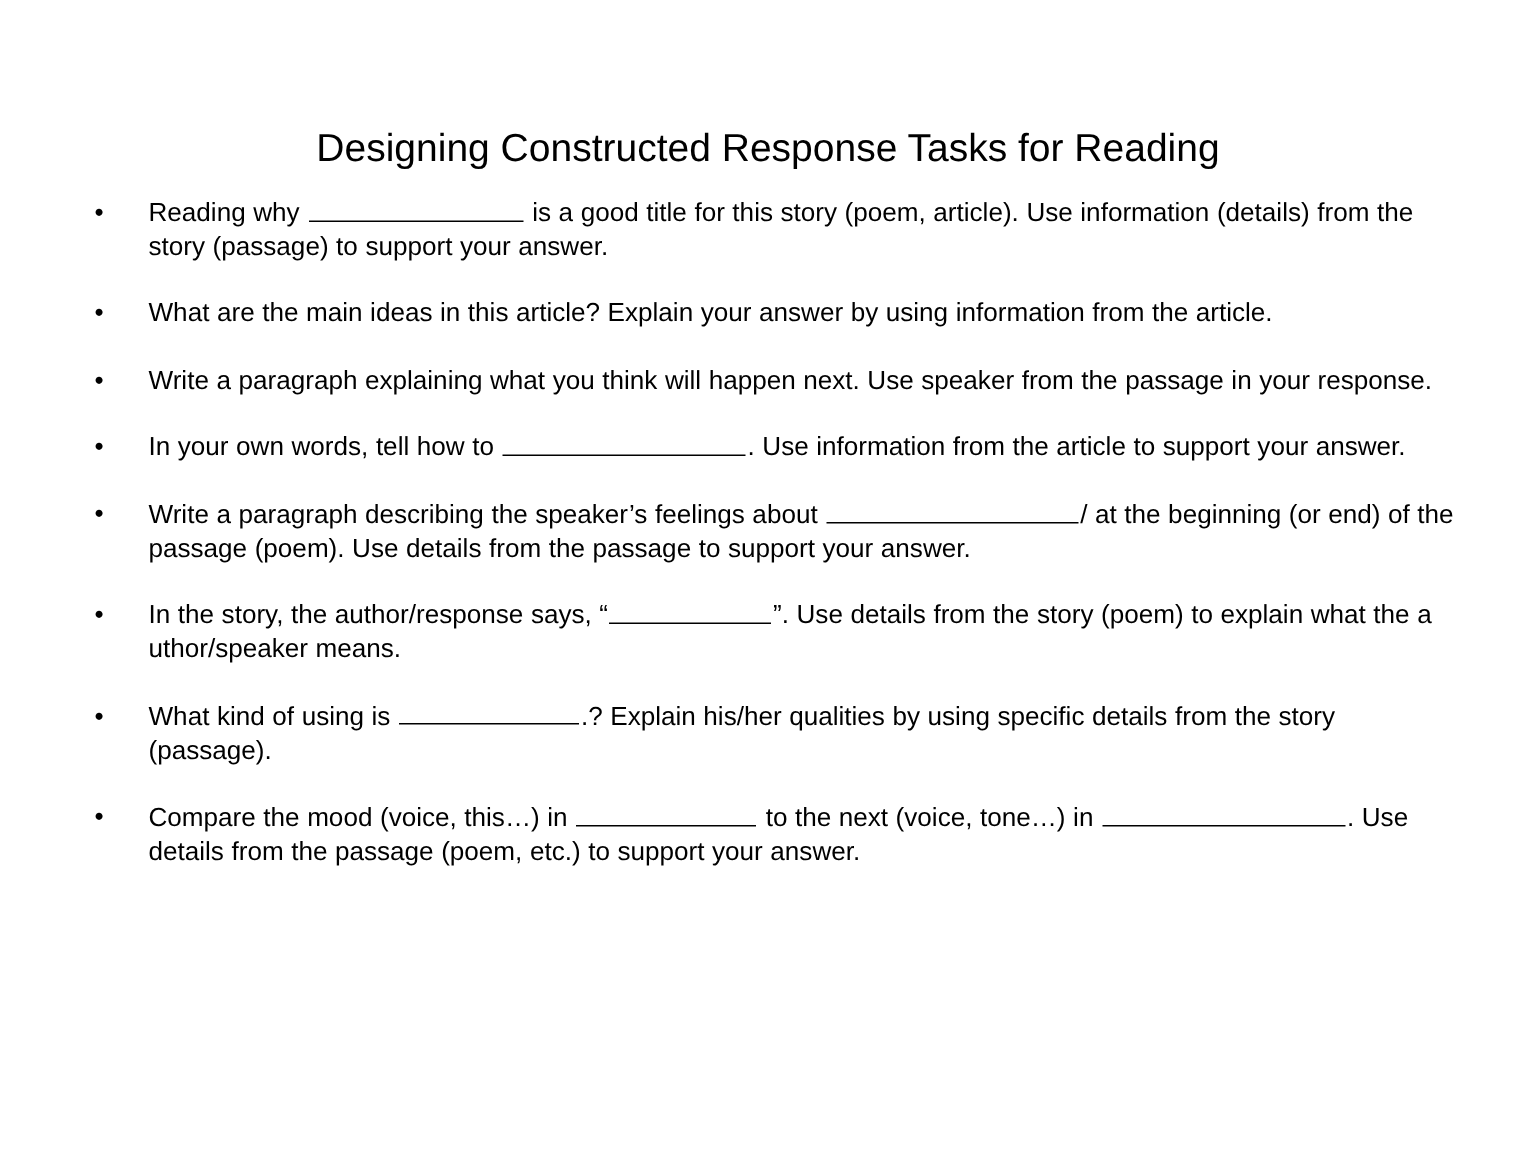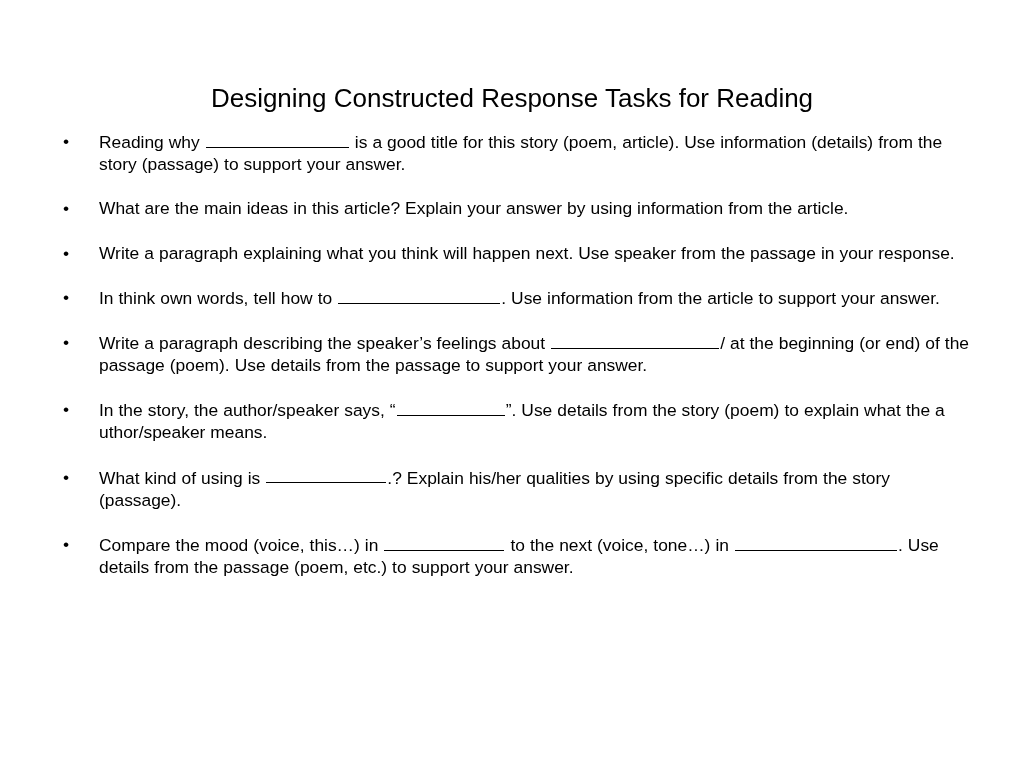--- a/index.html
+++ b/index.html
@@ -108,29 +108,29 @@
       <li class="bullet-item">
         <span class="bullet-marker">•</span>
         <span class="bullet-text"><span>What are the main ideas in this article?  Explain your answer by using information from the article.</span></span>
       </li>
       <li class="bullet-item">
         <span class="bullet-marker">•</span>
         <span class="bullet-text"><span>Write a paragraph explaining what you think will happen next.  Use speaker from the passage in your response.</span></span>
       </li>
       <li class="bullet-item">
         <span class="bullet-marker">•</span>
-        <span class="bullet-text"><span>In think own words, tell how to </span><span class="blank blank-xl"></span><span>.  Use information from the article to support your answer.</span></span>
+        <span class="bullet-text"><span>In your own words, tell how to </span><span class="blank blank-xl"></span><span>.  Use information from the article to support your answer.</span></span>
       </li>
       <li class="bullet-item">
         <span class="bullet-marker">•</span>
         <span class="bullet-text"><span>Write a paragraph describing the speaker’s feelings about </span><span class="blank blank-xxl"></span><span>/ at the beginning (or end) of the passage (poem).  Use details from the passage to support your answer.</span></span>
       </li>
       <li class="bullet-item">
         <span class="bullet-marker">•</span>
-        <span class="bullet-text"><span>In the story, the author/speaker says, “</span><span class="blank blank-sm"></span><span>”.  Use details from the story (poem) to explain what the a uthor/speaker means.</span></span>
+        <span class="bullet-text"><span>In the story, the author/response says, “</span><span class="blank blank-sm"></span><span>”.  Use details from the story (poem) to explain what the a uthor/speaker means.</span></span>
       </li>
       <li class="bullet-item">
         <span class="bullet-marker">•</span>
         <span class="bullet-text"><span>What kind of using is </span><span class="blank blank-md"></span><span>.? Explain his/her qualities by using specific details from the story (passage).</span></span>
       </li>
       <li class="bullet-item">
         <span class="bullet-marker">•</span>
         <span class="bullet-text"><span>Compare the mood (voice, this…) in </span><span class="blank blank-md"></span><span> to the next (voice, tone…) in </span><span class="blank blank-xl"></span><span>.  Use details from the passage (poem, etc.) to support your answer.</span></span>
       </li>
     </ul>

